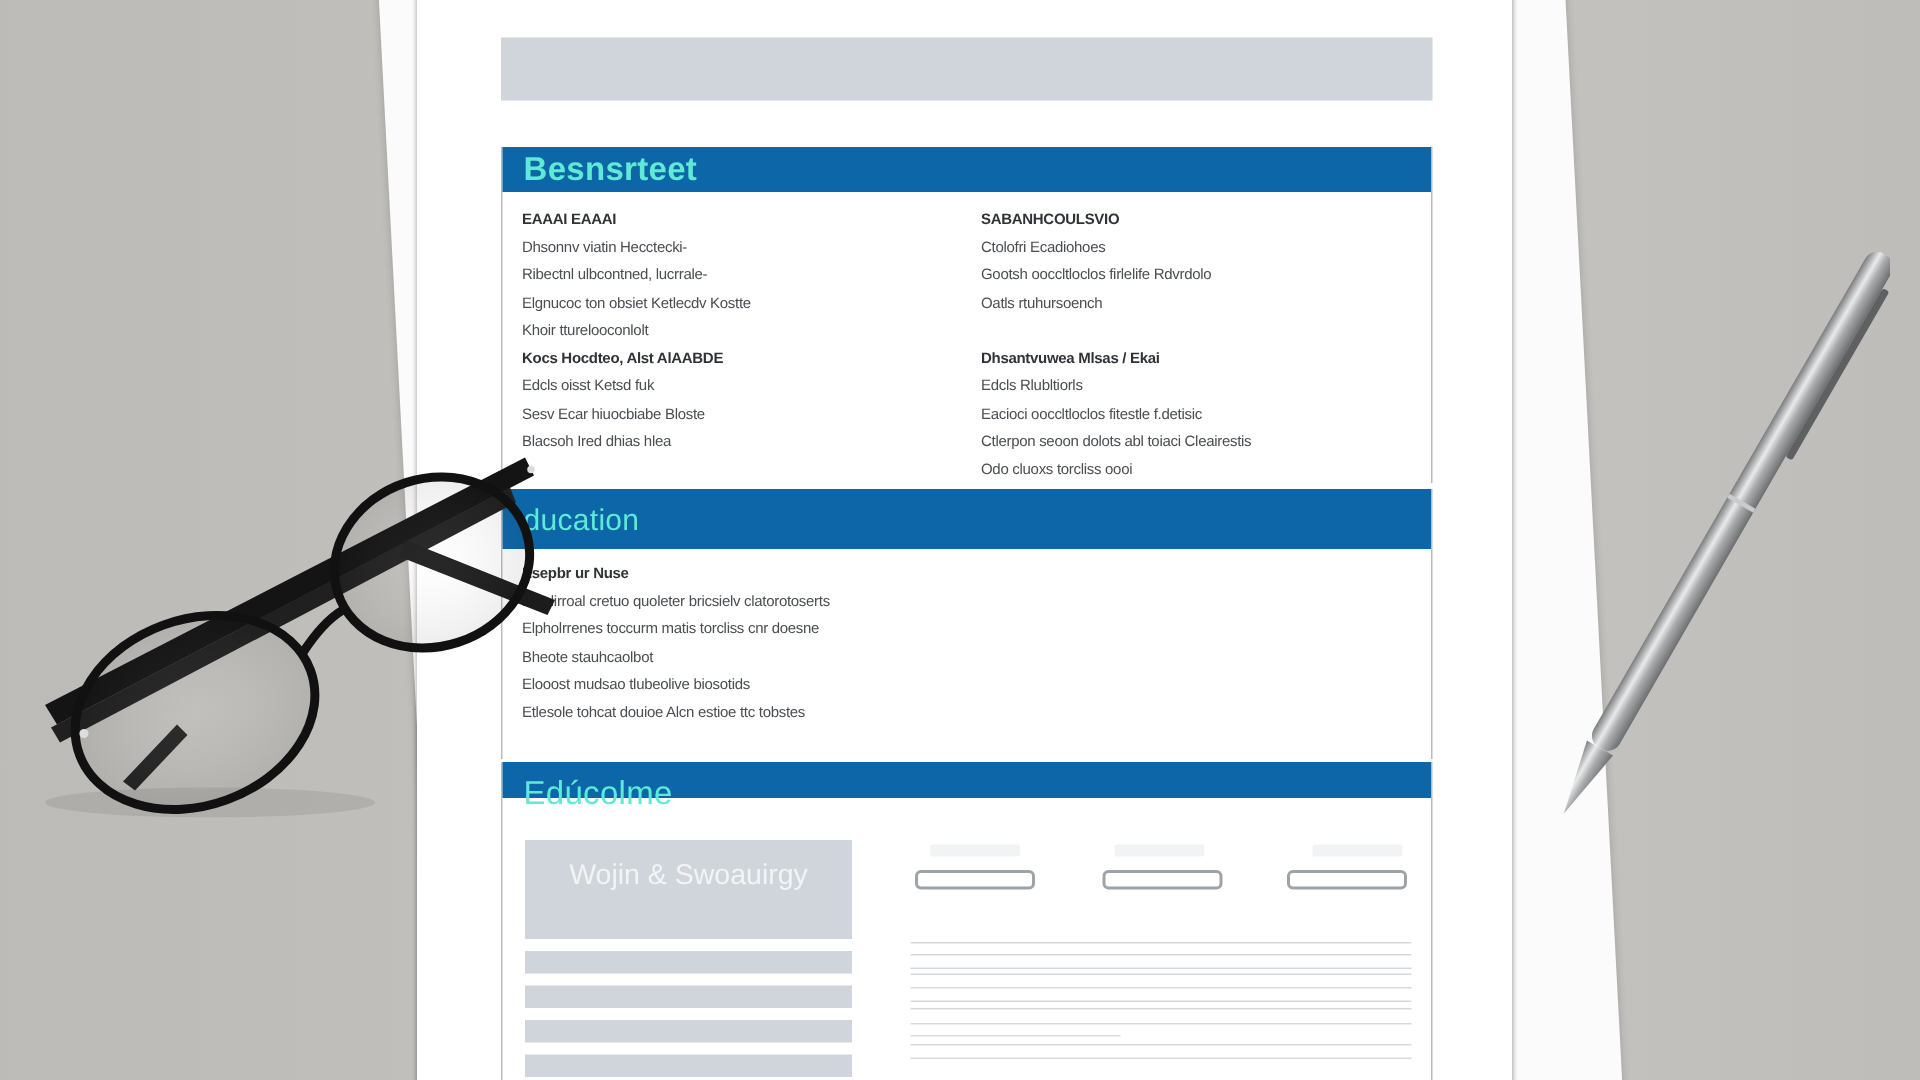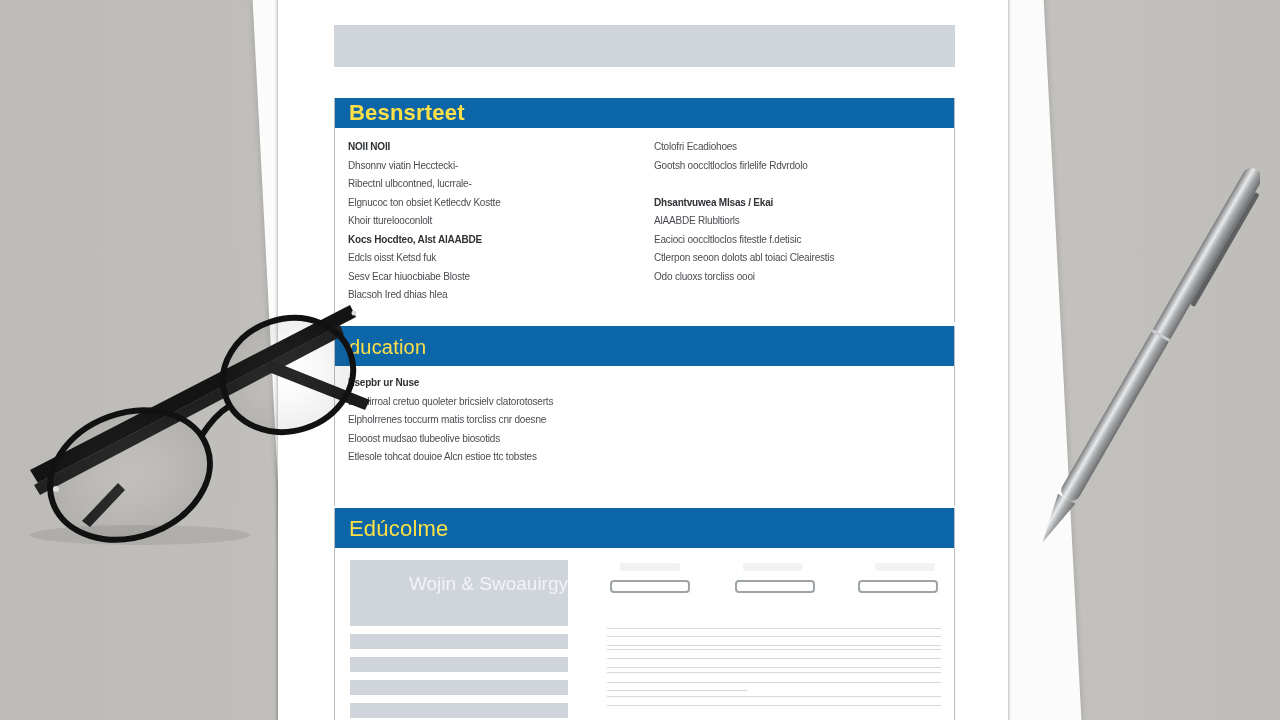--- a/index.html
+++ b/index.html
@@ -38,32 +38,32 @@
   .section {
     position: absolute;
     left: 56px;
     width: 621px;
     border-left: 1px solid #b8bcc0;
     border-right: 1px solid #b8bcc0;
   }
   .section-header {
     height: 30px;
     background: #0d66a8;
-    color: #fde047;
+    color: #5eead4;
     font-size: 22px;
     font-weight: bold;
     padding-left: 14px;
     line-height: 30px;
     letter-spacing: 0.2px;
   }
   .sec1 { top: 102px; height: 224px; }
   .sec2 { top: 330px; height: 180px; }
   .sec3 { top: 512px; height: 240px; }
   .sec2 .section-header { height: 40px; line-height: 42px; font-weight: normal; font-size: 20px; }
-  .sec3 .section-header { height: 40px; line-height: 42px; font-weight: normal; font-size: 22px; }
+  .sec3 .section-header { height: 24px; line-height: 42px; font-weight: normal; font-size: 22px; }
 
   .col { position: absolute; top: 40px; }
   .col-left { left: 13px; width: 290px; }
   .col-right { left: 319px; width: 290px; }
   .line {
     font-size: 10px;
     color: #4a4d52;
     height: 18.5px;
     line-height: 18.5px;
     white-space: nowrap;
@@ -74,21 +74,21 @@
 
   .edu-list { position: absolute; left: 13px; top: 48px; }
   .edu-list .line { height: 18.5px; }
 
   .skill-box {
     position: absolute; left: 15px; top: 52px;
     width: 218px; height: 66px;
     background: #cfd5db;
     color: #f2f4f6;
     font-size: 19px;
-    text-align: right;
+    text-align: center;
     padding-top: 13px;
   }
   .skill-bar {
     position: absolute; left: 15px;
     width: 218px; height: 15px;
     background: #cfd5db;
   }
   .pill-label {
     position: absolute;
     height: 8px; width: 60px;
@@ -117,48 +117,51 @@
 <div class="desk"></div>
 
 <div class="back-sheet"></div>
 
 <div class="front-sheet">
   <div class="top-bar"></div>
 
   <div class="section sec1">
     <div class="section-header">Besnsrteet</div>
     <div class="col col-left">
-      <div class="line bold">NOII NOII</div>
+      <div class="line bold">EAAAI EAAAI</div>
       <div class="line">Dhsonnv viatin Hecctecki-</div>
       <div class="line">Ribectnl ulbcontned, lucrrale-</div>
       <div class="line">Elgnucoc ton obsiet Ketlecdv Kostte</div>
       <div class="line">Khoir tturelooconlolt</div>
       <div class="line bold">Kocs Hocdteo, Alst AlAABDE</div>
       <div class="line">Edcls oisst Ketsd fuk</div>
       <div class="line">Sesv Ecar hiuocbiabe Bloste</div>
       <div class="line">Blacsoh Ired dhias hlea</div>
     </div>
     <div class="col col-right">
+      <div class="line bold">SABANHCOULSVIO</div>
       <div class="line">Ctolofri Ecadiohoes</div>
       <div class="line">Gootsh ooccltloclos firlelife Rdvrdolo</div>
+      <div class="line">Oatls rtuhursoench</div>
       <div class="spacer"></div>
       <div class="line bold">Dhsantvuwea Mlsas / Ekai</div>
-      <div class="line">AlAABDE Rlubltiorls</div>
+      <div class="line">Edcls Rlubltiorls</div>
       <div class="line">Eacioci ooccltloclos fitestle f.detisic</div>
       <div class="line">Ctlerpon seoon dolots abl toiaci Cleairestis</div>
       <div class="line">Odo cluoxs torcliss oooi</div>
     </div>
   </div>
 
   <div class="section sec2">
     <div class="section-header"><span>ducation</span></div>
     <div class="edu-list">
       <div class="line bold">Esepbr ur Nuse</div>
       <div class="line">Etcalirroal cretuo quoleter bricsielv clatorotoserts</div>
       <div class="line">Elpholrrenes toccurm matis torcliss cnr doesne</div>
+      <div class="line">Bheote stauhcaolbot</div>
       <div class="line">Elooost mudsao tlubeolive biosotids</div>
       <div class="line">Etlesole tohcat douioe Alcn estioe ttc tobstes</div>
     </div>
   </div>
 
   <div class="section sec3">
     <div class="section-header">Edúcolme</div>
     <div class="skill-box">Wojin &amp; Swoauirgy</div>
     <div class="skill-bar" style="top:126px"></div>
     <div class="skill-bar" style="top:149px"></div>

